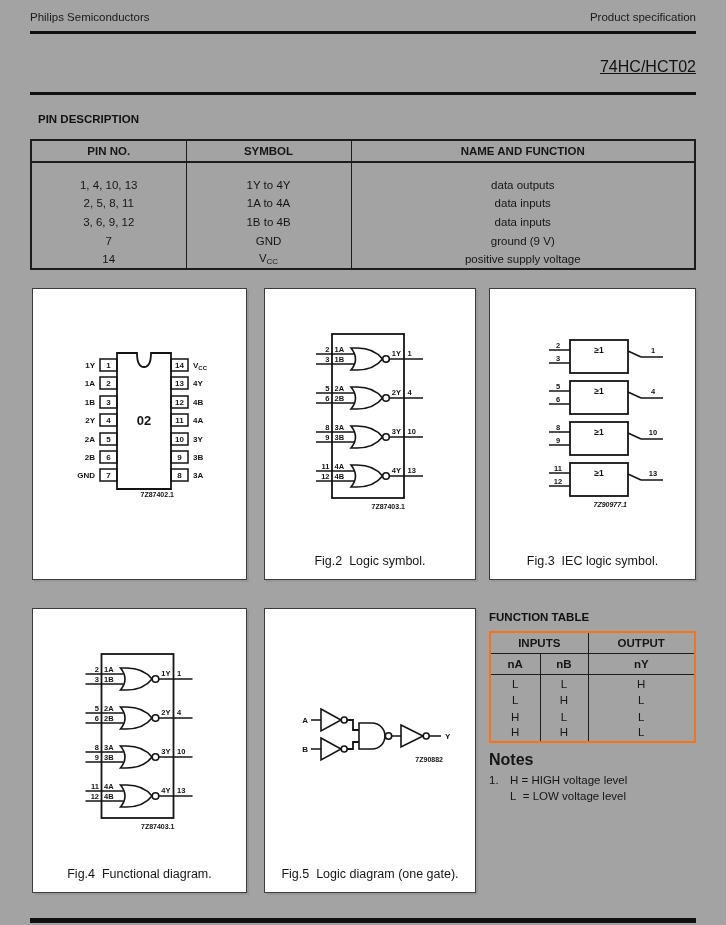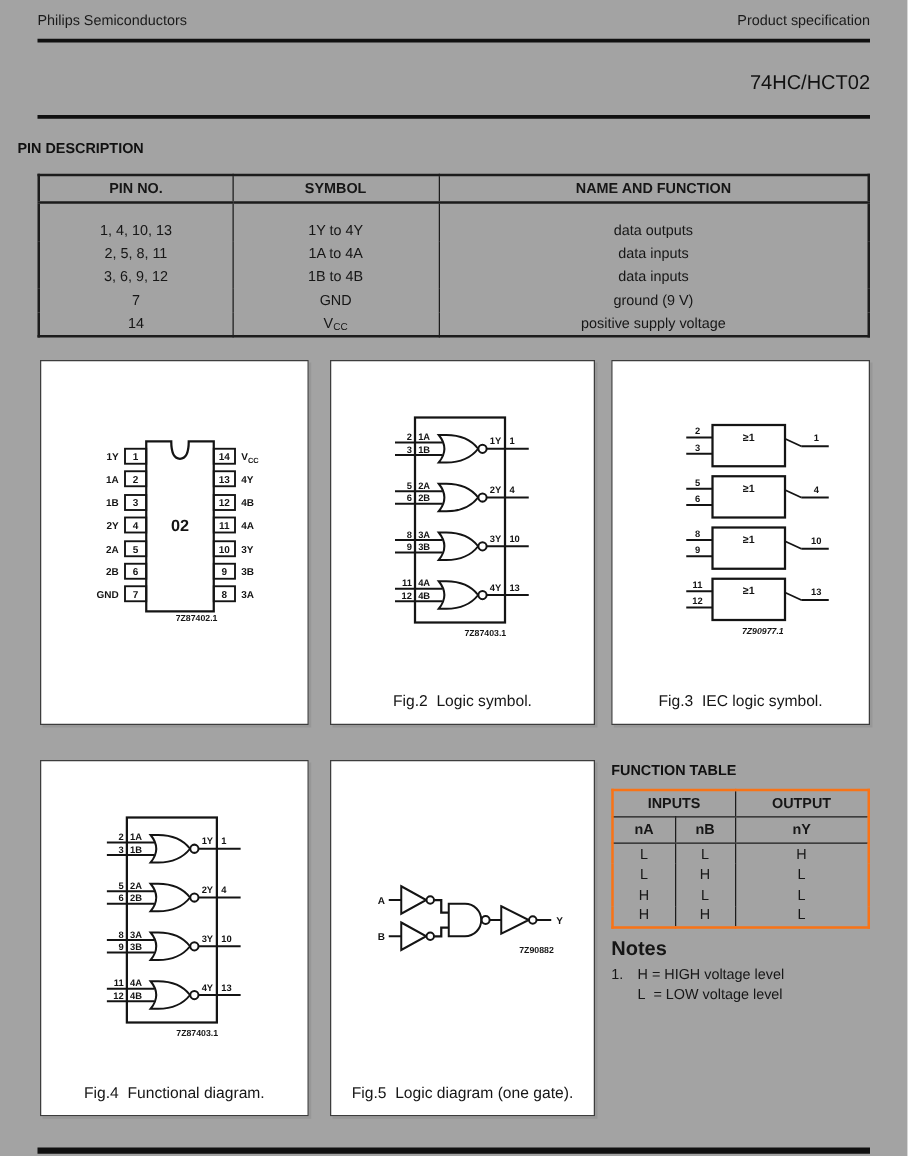--- a/index.html
+++ b/index.html
@@ -73,24 +73,24 @@
 </style>
 </head>
 <body>
 
 <div class="page">
 
   <span class="abs hdr-text" style="left:30px; top:11px;">Philips Semiconductors</span>
   <span class="abs hdr-text" style="right:30px; top:11px;">Product specification</span>
   <div class="rule" style="top:31px; height:2.5px;"></div>
 
-  <span class="abs title-text" style="right:30px; top:58px;">74HC/HCT02</span>
+  <span class="abs title-text" style="right:30px; top:58px;text-decoration:underline;">74HC/HCT02</span>
   <div class="rule" style="top:92px; height:2.5px;"></div>
 
-  <span class="abs sec-head" style="left:14px; top:113px;">PIN DESCRIPTION</span>
+  <span class="abs sec-head" style="left:38px; top:113px;">PIN DESCRIPTION</span>
 
   <table class="pintable">
     <colgroup>
         <col style="width:155px">
         <col style="width:165px">
         <col>
       </colgroup>
     <thead>
       <tr>
         <th>PIN NO.</th>

